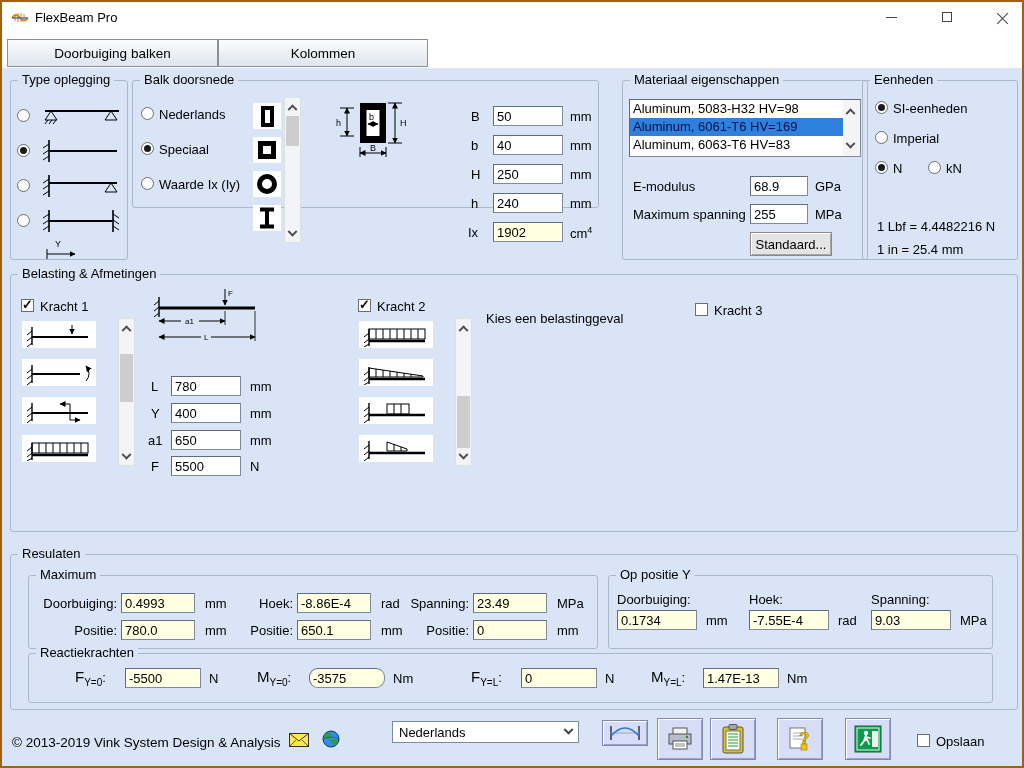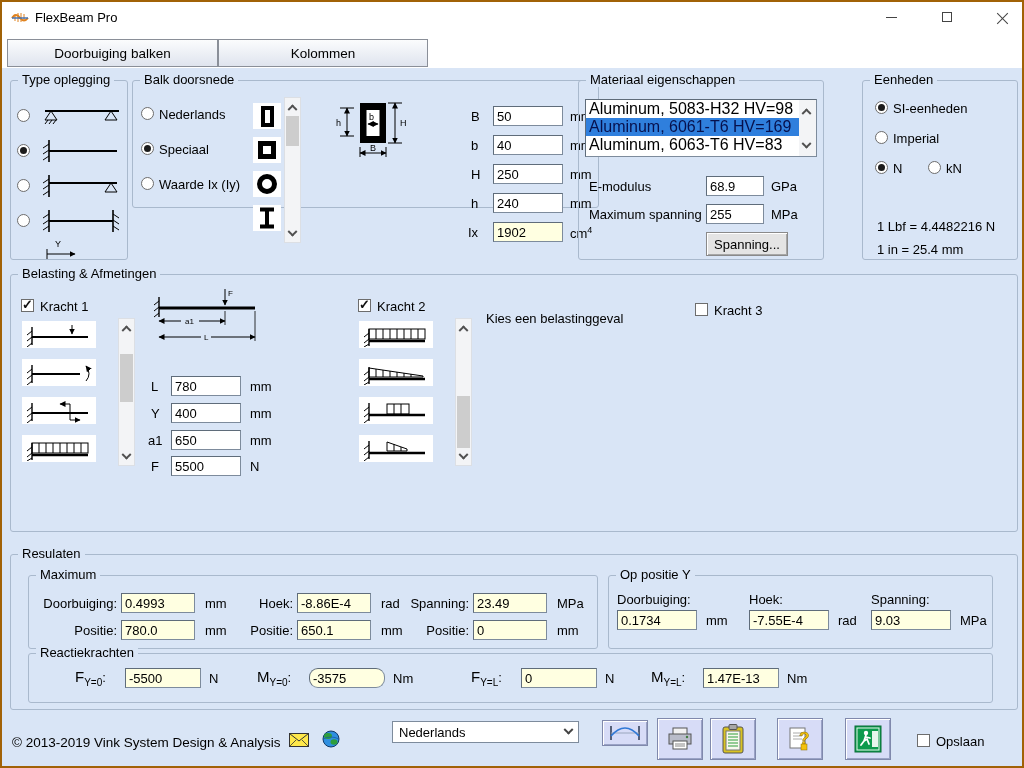--- a/index.html
+++ b/index.html
@@ -39,21 +39,21 @@
   .check.sel::after { content:"\2713"; position:absolute; left:0px; top:-3px; font-size:13px; font-weight:bold; color:#101010; }
   .lbl { position:absolute; white-space:nowrap; font-size:13px; }
 
   input.tfield { position:absolute; height:20px; border:1px solid #7d8b9c;
                  border-top-color:#5f6c7a; border-left-color:#5f6c7a;
                  background:#fff; font-family:inherit; font-size:13px; padding:0 3px; color:#000; }
   input.yellow { background:#ffffe1; }
 
   
   .listbox { position:absolute; background:#fff; border:1px solid #7d8b9c; border-top-color:#5f6c7a; border-left-color:#5f6c7a; }
-  .lrow { height:18px; line-height:18px; padding:0 3px; white-space:nowrap; overflow:hidden; font-size:16px; }
+  .lrow { height:18px; line-height:18px; padding:0 3px; white-space:nowrap; overflow:hidden; font-size:13px; }
   .lrow.sel { background:#2f7fdd; color:#07114d; }
 
   
   .vsb { position:absolute; width:17px; background:#f3f4f6; border:1px solid #dcdfe4; }
   .sb-btn { position:absolute; left:0; width:15px; height:16px; display:flex; align-items:center; justify-content:center; }
   .chev-up { width:7px; height:7px; border-left:2px solid #505050; border-top:2px solid #505050; transform:rotate(45deg) translate(2px,2px); }
   .chev-dn { width:7px; height:7px; border-left:2px solid #505050; border-top:2px solid #505050; transform:rotate(225deg) translate(2px,2px); }
   .sb-thumb { position:absolute; left:1px; width:13px; background:#cdcdcd; }
 
   
@@ -255,21 +255,21 @@
 
     <span class="lbl" style="left:338px;top:115px">h</span>
     <input class="tfield" style="left: 360px; top: 112px; width: 70px;" value="240">
     <span class="lbl" style="left:437px;top:115px">mm</span>
 
     <span class="lbl" style="left:335px;top:144px">Ix</span>
     <input class="tfield yellow" readonly="" style="left: 360px; top: 141px; width: 70px;" value="1902">
     <span class="lbl" style="left:437px;top:144px"><span>cm</span><sup class="u4">4</sup></span>
   </div>
 
-  <div class="group" style="left:576px;top:78px;width:246px;height:180px">
+  <div class="group" style="left:620px;top:78px;width:246px;height:180px">
     <span class="glabel">Materiaal eigenschappen</span>
     <div class="listbox" style="left:6px;top:18px;width:232px;height:58px">
       <div class="lrow">Aluminum, 5083-H32 HV=98</div>
       <div class="lrow sel">Aluminum, 6061-T6 HV=169</div>
       <div class="lrow">Aluminum, 6063-T6 HV=83</div>
       <div class="vsb" style="right:0;top:0;height:56px;border:none">
         <div class="sb-btn" style="top:2px">
             <div class="chev-up"></div>
           </div>
         <div class="sb-btn" style="bottom:2px">
@@ -279,21 +279,21 @@
     </div>
     <span class="lbl" style="left:10px;top:98px">E-modulus</span>
     <input class="tfield" style="left: 127px; top: 95px; width: 58px;" value="68.9">
     <span class="lbl" style="left:192px;top:98px">GPa</span>
 
     <span class="lbl" style="left:10px;top:126px">Maximum spanning</span>
     <input class="tfield" style="left: 127px; top: 123px; width: 58px;" value="255">
     <span class="lbl" style="left:192px;top:126px">MPa</span>
 
     <div class="stdbtn" style="left:127px;top:151px;width:82px;height:24px">
-      <span>Spanning...</span>
+      <span>Standaard...</span>
     </div>
   </div>
 
   <div class="group" style="left:860px;top:78px;width:156px;height:180px">
     <span class="glabel">Eenheden</span>
     <div class="radio sel" style="left:12px;top:20px"></div>
     <span class="lbl" style="left:30px;top:20px">SI-eenheden</span>
     <div class="radio" style="left:12px;top:50px"></div>
     <span class="lbl" style="left:30px;top:50px">Imperial</span>
     <div class="radio sel" style="left:12px;top:80px"></div>

